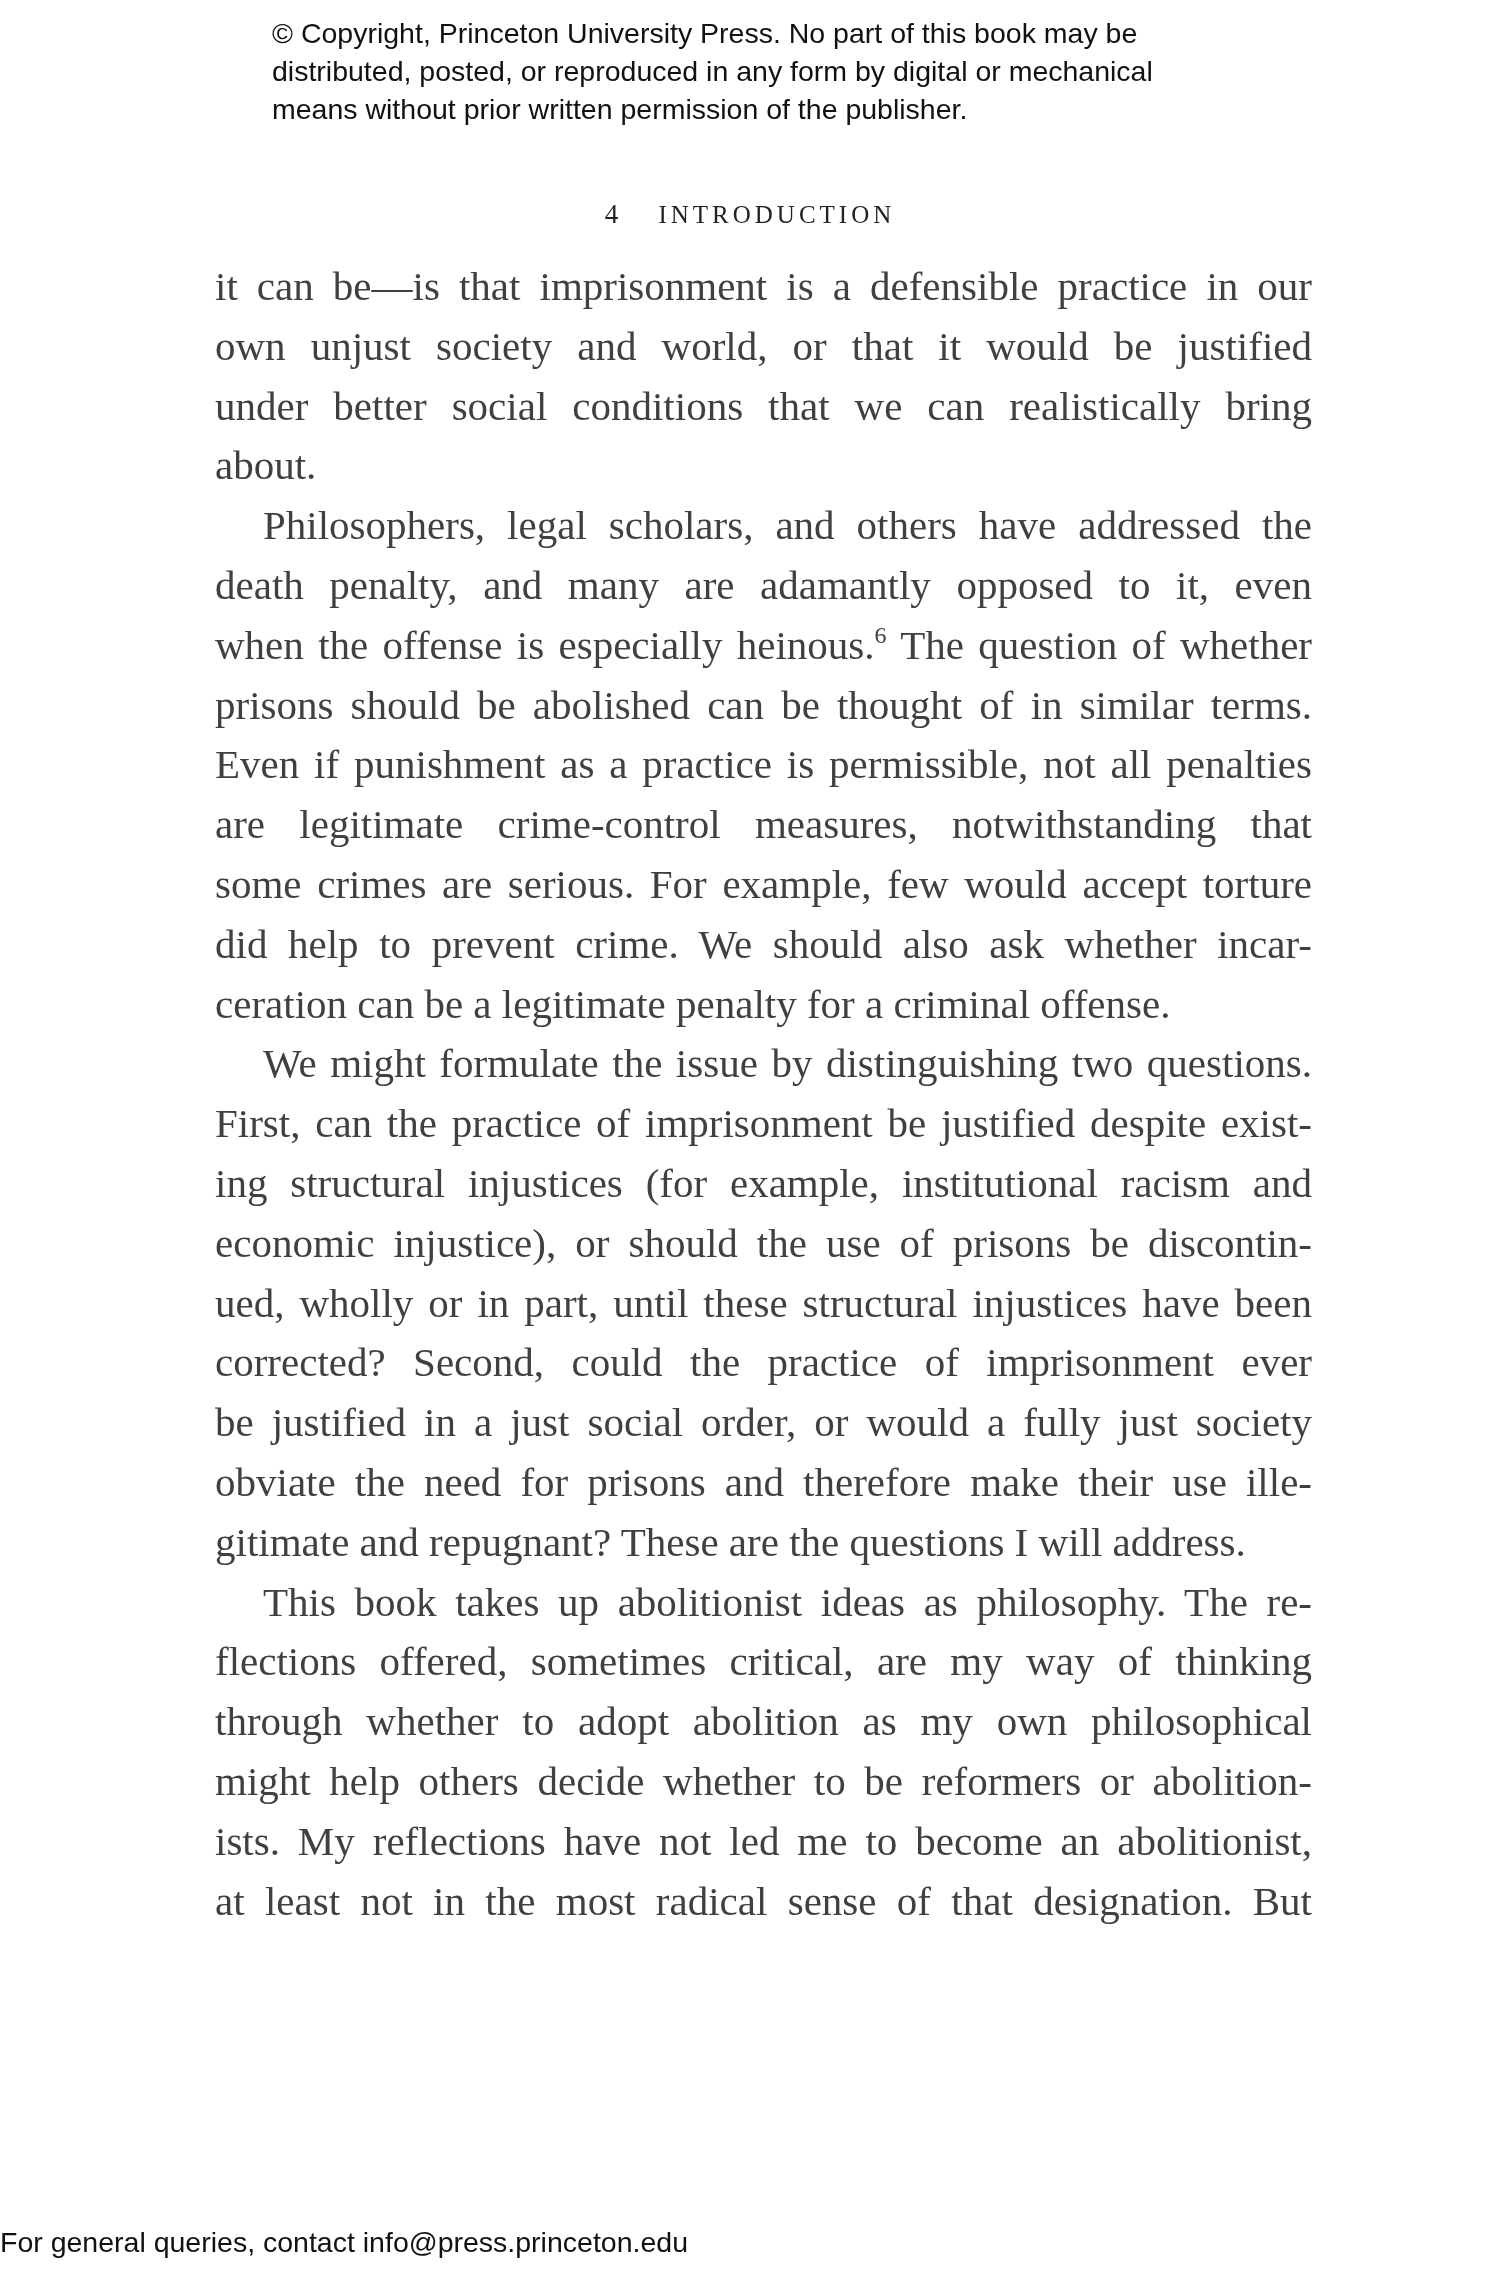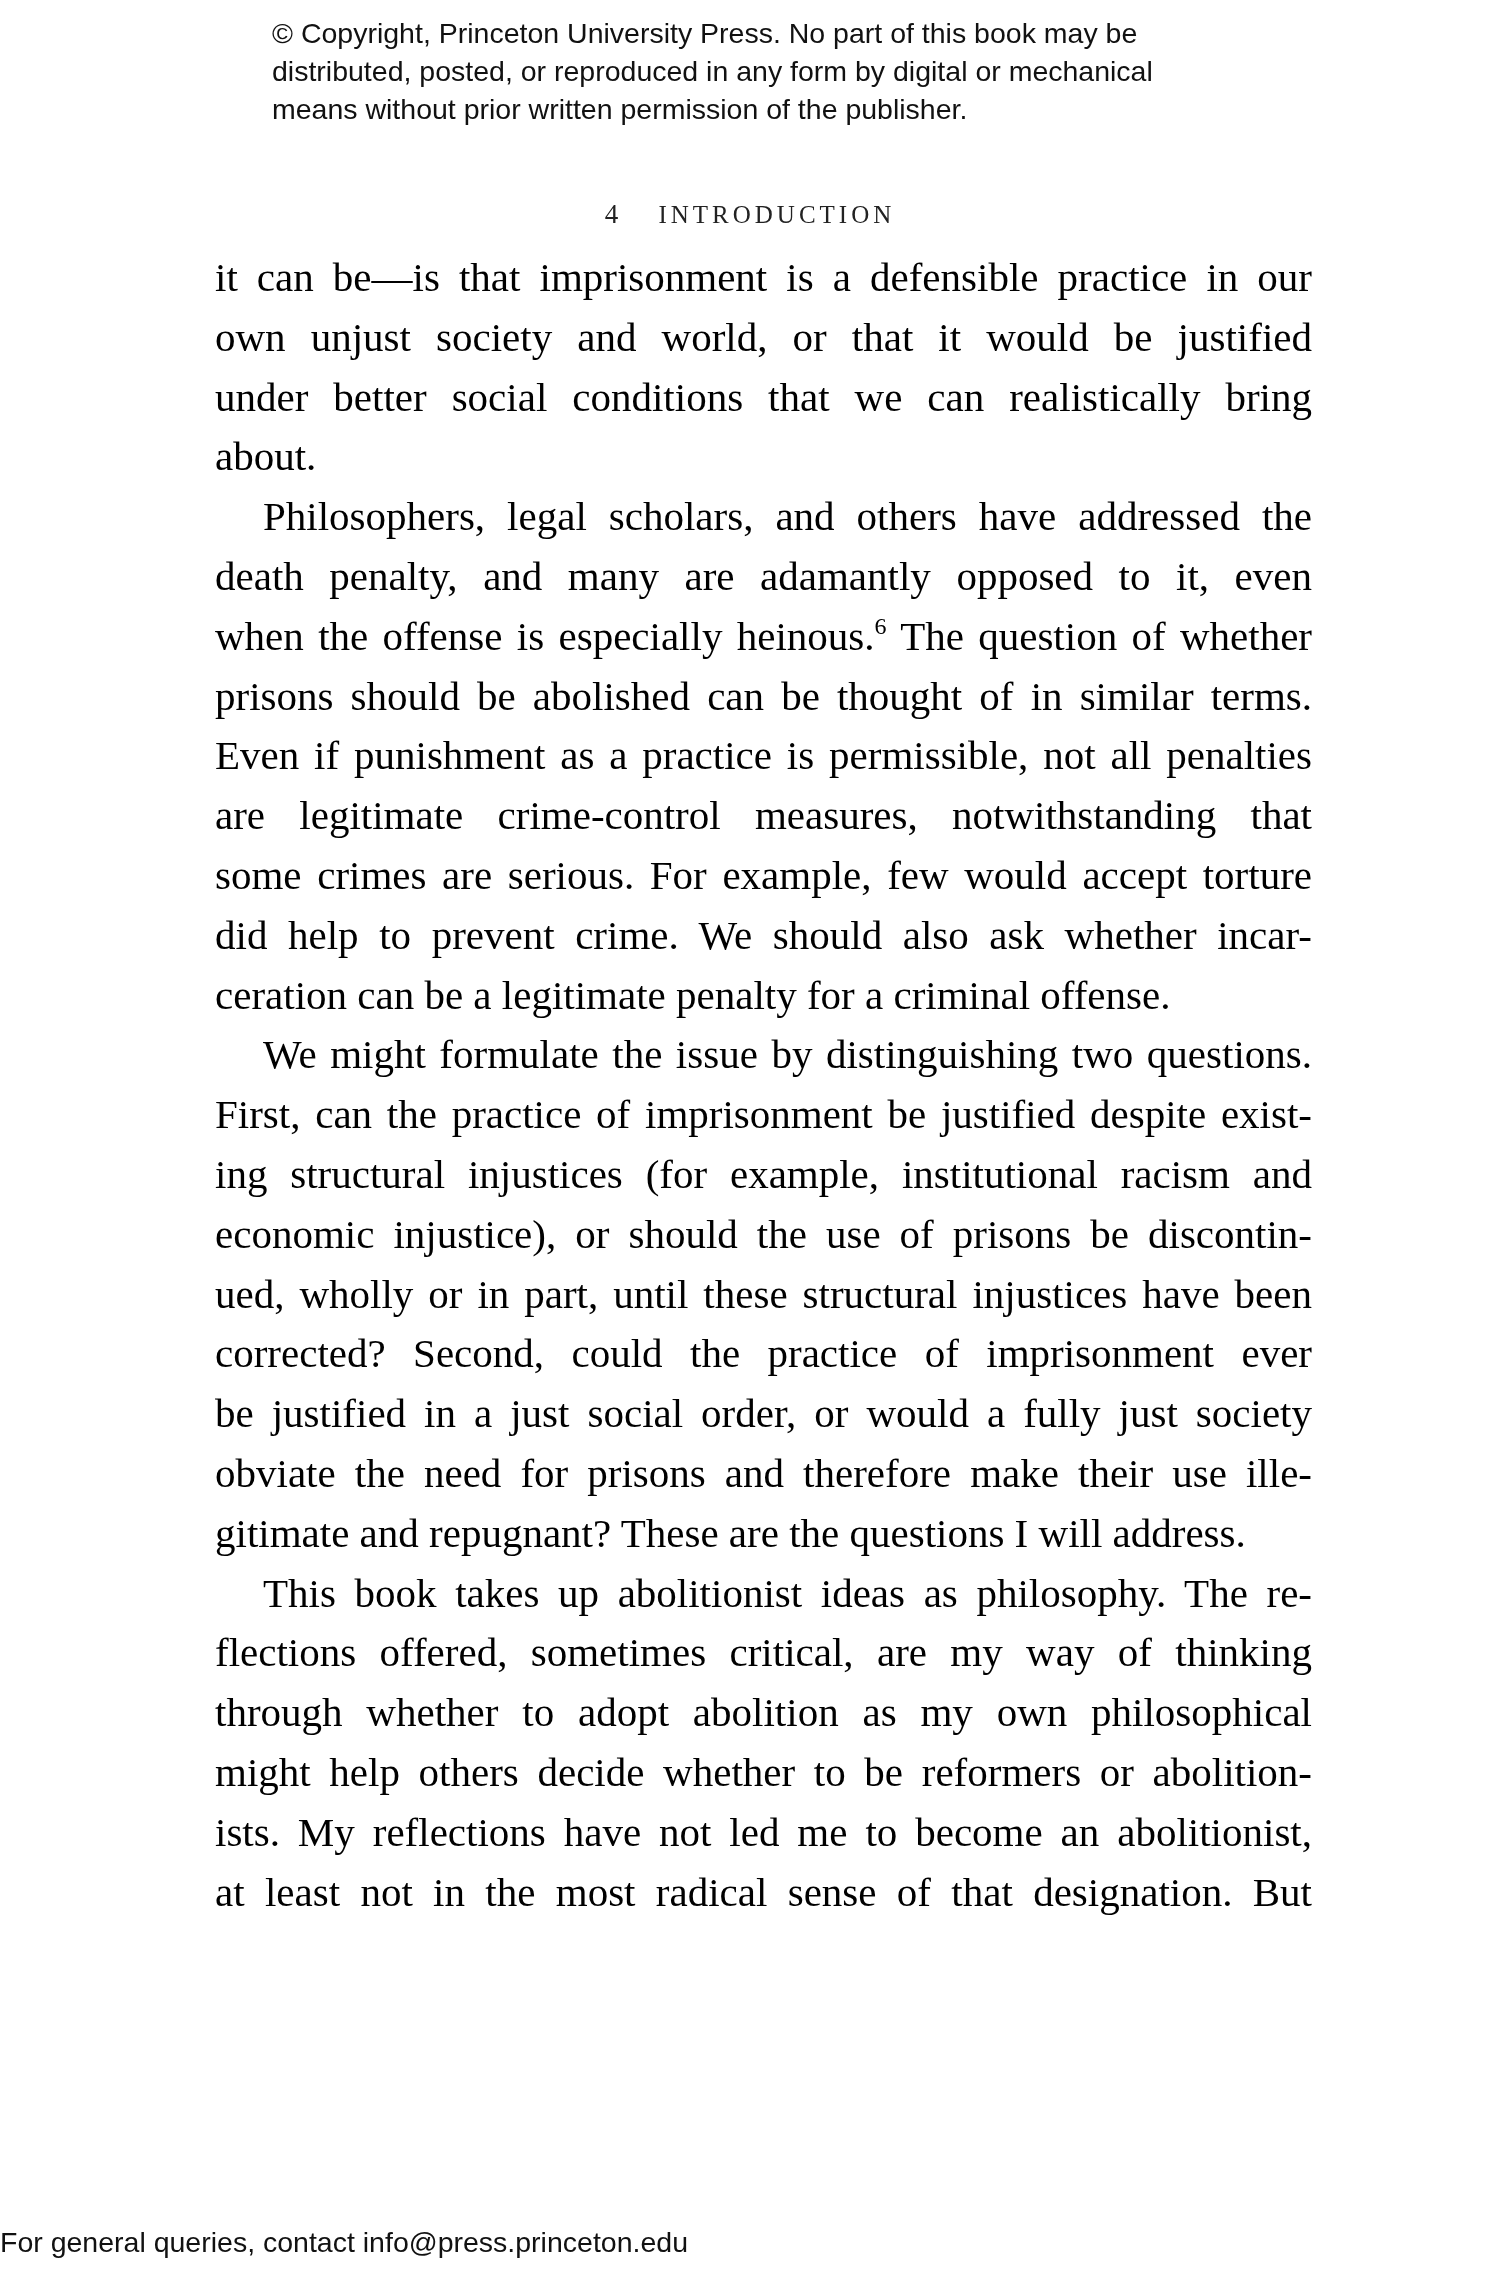--- a/index.html
+++ b/index.html
@@ -14,22 +14,22 @@
     }
     .copyright .cline { display: block; white-space: nowrap; }
     .running-head {
       position: absolute; top: 166px; left: 0; width: 1500px; text-align: center;
       font-family: "Liberation Serif", serif; font-size: 25px; letter-spacing: 4px;
       color: #222;
       margin-top: 33px;
     }
     .running-head .pageno { margin-right: 30px; letter-spacing: 0; font-size: 27px; }
     .body-text {
-      position: absolute; left: 215px; top: 248px; width: 1097px;
-      font-family: "Liberation Serif", serif; font-size: 41px; color: #000000;
+      position: absolute; left: 215px; top: 257px; width: 1097px;
+      font-family: "Liberation Serif", serif; font-size: 41px; color: #404040;
     }
     .line {
       display: block; height: 59.8px; line-height: 59.8px;
       text-align: justify; text-align-last: justify; white-space: nowrap;
       overflow: visible;
     }
     .line.last { text-align-last: left; }
     .line.indent { padding-left: 48px; }
     sup.fn { font-size: 24px; line-height: 0; vertical-align: 16px; }
     .footer {

